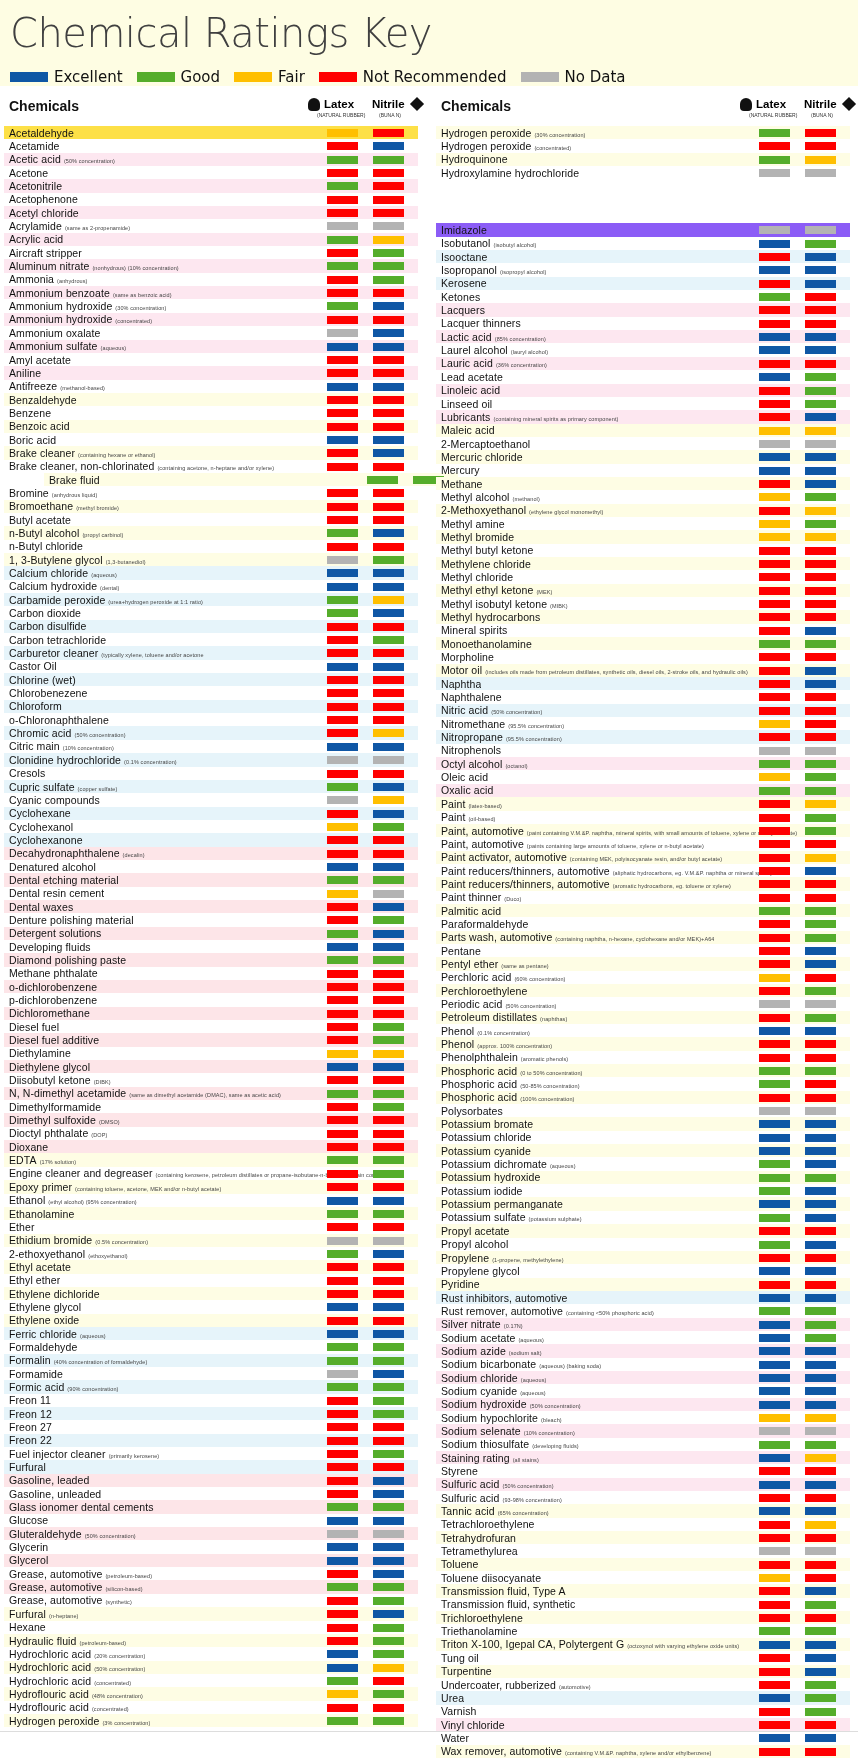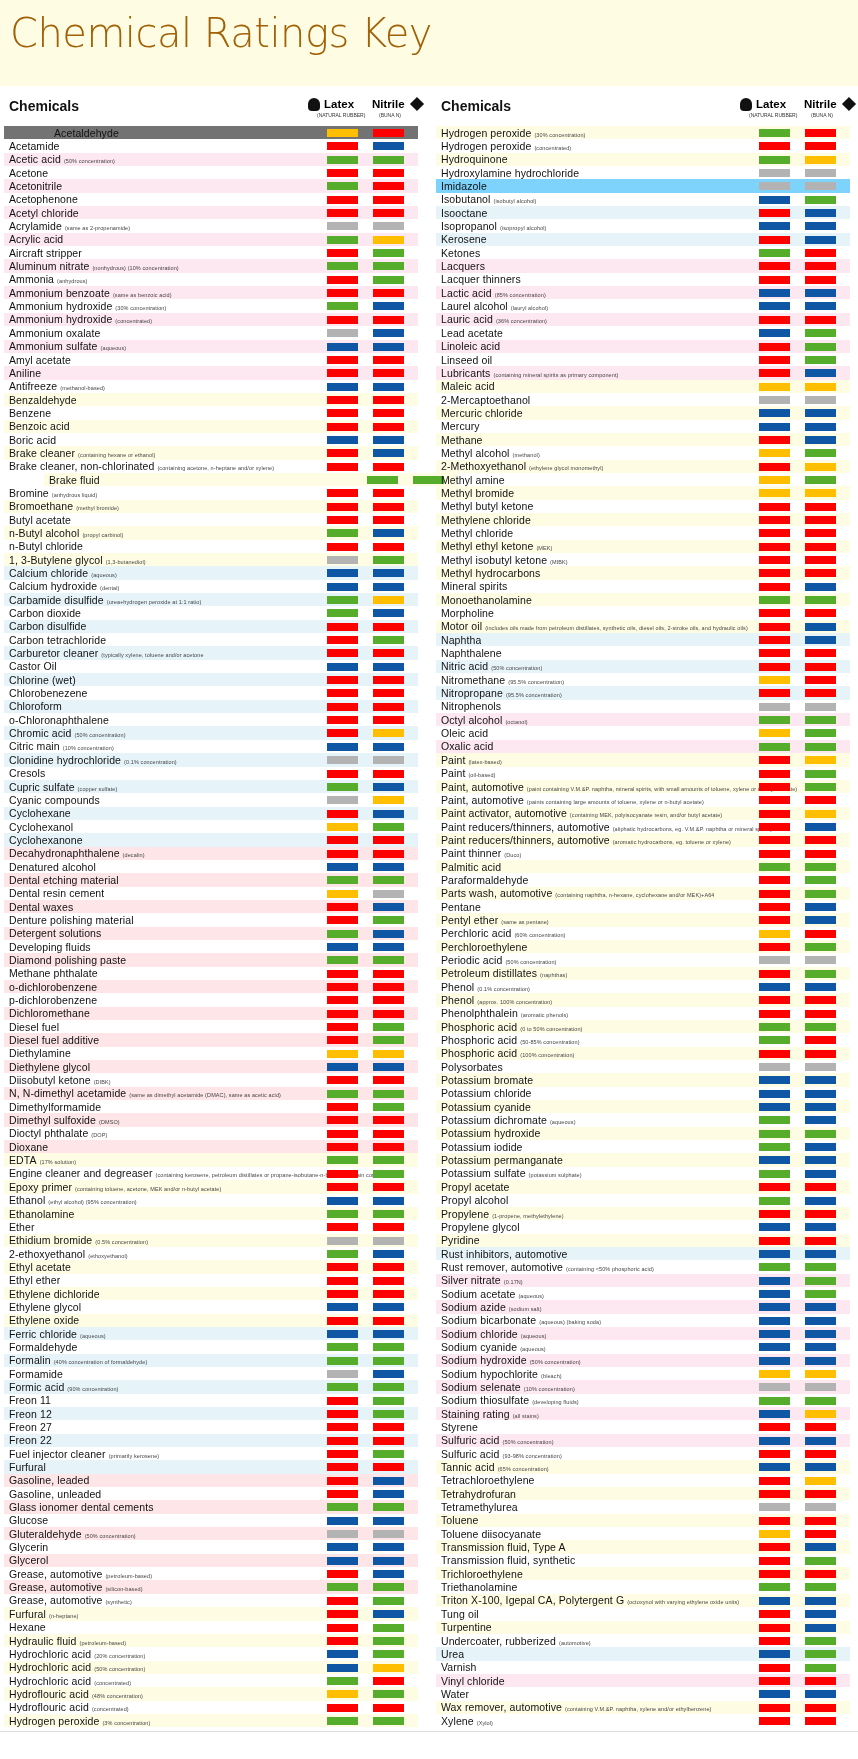--- a/index.html
+++ b/index.html
@@ -1,18 +1,18 @@
 <!DOCTYPE html>
 <html><head>
 <meta charset="utf-8">
 <style>
   * { box-sizing: border-box; margin: 0; padding: 0; }
   body { width: 858px; height: 1759px; background: #fff; font-family: "Liberation Sans", sans-serif; position: relative; overflow: hidden; }
   .header { position: absolute; left: 0; top: 0; width: 858px; height: 86px; background: #fefde3; }
-  .title { position: absolute; left: 10px; top: 10px; font-family: "DejaVu Sans", sans-serif; font-weight: 200; font-size: 40px; color: #a16207; letter-spacing: -0.5px; }
+  .title { position: absolute; left: 10px; top: 10px; font-family: "DejaVu Sans", sans-serif; font-weight: 200; font-size: 40px; color: #404040; letter-spacing: -0.5px; }
   .legend { position: absolute; left: 10px; top: 68px; display: flex; align-items: center; font-family: "DejaVu Sans", sans-serif; font-size: 15px; color: #111; }
   .legend .item { display: flex; align-items: center; margin-right: 14px; }
   .legend .sw { width: 38px; height: 10px; margin-right: 6px; }
   .col { position: absolute; top: 92px; width: 418px; }
   .col.left { left: 4px; }
   .col.right { left: 436px; }
   .colhead { height: 34px; position: relative; }
   .colhead .h { position: absolute; left: 5px; top: 6px; font-weight: bold; font-size: 14px; color: #111; }
   .colhead .lat { position: absolute; left: 302px; top: 6px; font-weight: bold; font-size: 11.5px; }
   .colhead .nit { position: absolute; left: 367px; top: 6px; font-weight: bold; font-size: 11.5px; }
@@ -26,34 +26,56 @@
   .row .bar { position: absolute; top: 3px; width: 31px; height: 8px; }
   .row .bar.l { left: 323px; }
   .row .bar.n { left: 369px; }
   .bottomline { position: absolute; left: 0; top: 1731px; width: 858px; height: 1px; background: #ddd; }
 </style>
 </head>
 <body>
 
 <div class="header">
   <div class="title">Chemical Ratings Key</div>
+  <div class="legend" id="legend">
+      <div class="item">
+        <span class="sw" style="background: rgb(15, 87, 165);"></span>
+        <span>Excellent</span>
+      </div>
+      <div class="item">
+        <span class="sw" style="background: rgb(85, 173, 43);"></span>
+        <span>Good</span>
+      </div>
+      <div class="item">
+        <span class="sw" style="background: rgb(255, 191, 0);"></span>
+        <span>Fair</span>
+      </div>
+      <div class="item">
+        <span class="sw" style="background: rgb(255, 0, 0);"></span>
+        <span>Not Recommended</span>
+      </div>
+      <div class="item">
+        <span class="sw" style="background: rgb(179, 179, 179);"></span>
+        <span>No Data</span>
+      </div>
+    </div>
 </div>
 
 <div class="col left">
   <div class="colhead">
     <span class="h">Chemicals</span>
     <span class="glove"></span>
     <span class="lat" style="left:320px">Latex</span>
     <span class="sub" style="left:313px">(NATURAL RUBBER)</span>
     <span class="nit" style="left:368px">Nitrile</span>
     <span class="sub" style="left:375px">(BUNA N)</span>
     <span class="diamond"></span>
   </div>
   <div class="rows" id="rows-left">
-      <div class="row" style="background: #737373; padding-left: 45px;">
+      <div class="row" style="background: #fde047;">
         <span class="name"><span>Acetaldehyde</span></span>
         <span class="bar l" style="background: rgb(255, 191, 0);"></span>
         <span class="bar n" style="background: rgb(255, 0, 0);"></span>
       </div>
       <div class="row">
         <span class="name"><span>Acetamide</span></span>
         <span class="bar l" style="background: rgb(255, 0, 0);"></span>
         <span class="bar n" style="background: rgb(15, 87, 165);"></span>
       </div>
       <div class="row" style="background: rgb(253, 231, 240);">
@@ -215,21 +237,21 @@
         <span class="name"><span>Calcium chloride</span><span class="note">(aqueous)</span></span>
         <span class="bar l" style="background: rgb(15, 87, 165);"></span>
         <span class="bar n" style="background: rgb(15, 87, 165);"></span>
       </div>
       <div class="row">
         <span class="name"><span>Calcium hydroxide</span><span class="note">(dental)</span></span>
         <span class="bar l" style="background: rgb(15, 87, 165);"></span>
         <span class="bar n" style="background: rgb(15, 87, 165);"></span>
       </div>
       <div class="row" style="background: rgb(230, 244, 250);">
-        <span class="name"><span>Carbamide disulfide</span><span class="note">(urea+hydrogen peroxide at 1:1 ratio)</span></span>
+        <span class="name"><span>Carbamide peroxide</span><span class="note">(urea+hydrogen peroxide at 1:1 ratio)</span></span>
         <span class="bar l" style="background: rgb(85, 173, 43);"></span>
         <span class="bar n" style="background: rgb(255, 191, 0);"></span>
       </div>
       <div class="row">
         <span class="name"><span>Carbon dioxide</span></span>
         <span class="bar l" style="background: rgb(85, 173, 43);"></span>
         <span class="bar n" style="background: rgb(15, 87, 165);"></span>
       </div>
       <div class="row" style="background: rgb(230, 244, 250);">
         <span class="name"><span>Carbon disulfide</span></span>
@@ -673,21 +695,21 @@
       <div class="row" style="background: rgb(254, 253, 228);">
         <span class="name"><span>Hydroquinone</span></span>
         <span class="bar l" style="background: rgb(85, 173, 43);"></span>
         <span class="bar n" style="background: rgb(255, 191, 0);"></span>
       </div>
       <div class="row">
         <span class="name"><span>Hydroxylamine hydrochloride</span></span>
         <span class="bar l" style="background: rgb(179, 179, 179);"></span>
         <span class="bar n" style="background: rgb(179, 179, 179);"></span>
       </div>
-      <div class="row" style="background: #7dd3fc;">
+      <div class="row" style="background: #8b5cf6; margin-top: 44px;">
         <span class="name"><span>Imidazole</span></span>
         <span class="bar l" style="background: rgb(179, 179, 179);"></span>
         <span class="bar n" style="background: rgb(179, 179, 179);"></span>
       </div>
       <div class="row">
         <span class="name"><span>Isobutanol</span><span class="note">(isobutyl alcohol)</span></span>
         <span class="bar l" style="background: rgb(15, 87, 165);"></span>
         <span class="bar n" style="background: rgb(85, 173, 43);"></span>
       </div>
       <div class="row" style="background: rgb(230, 244, 250);">

